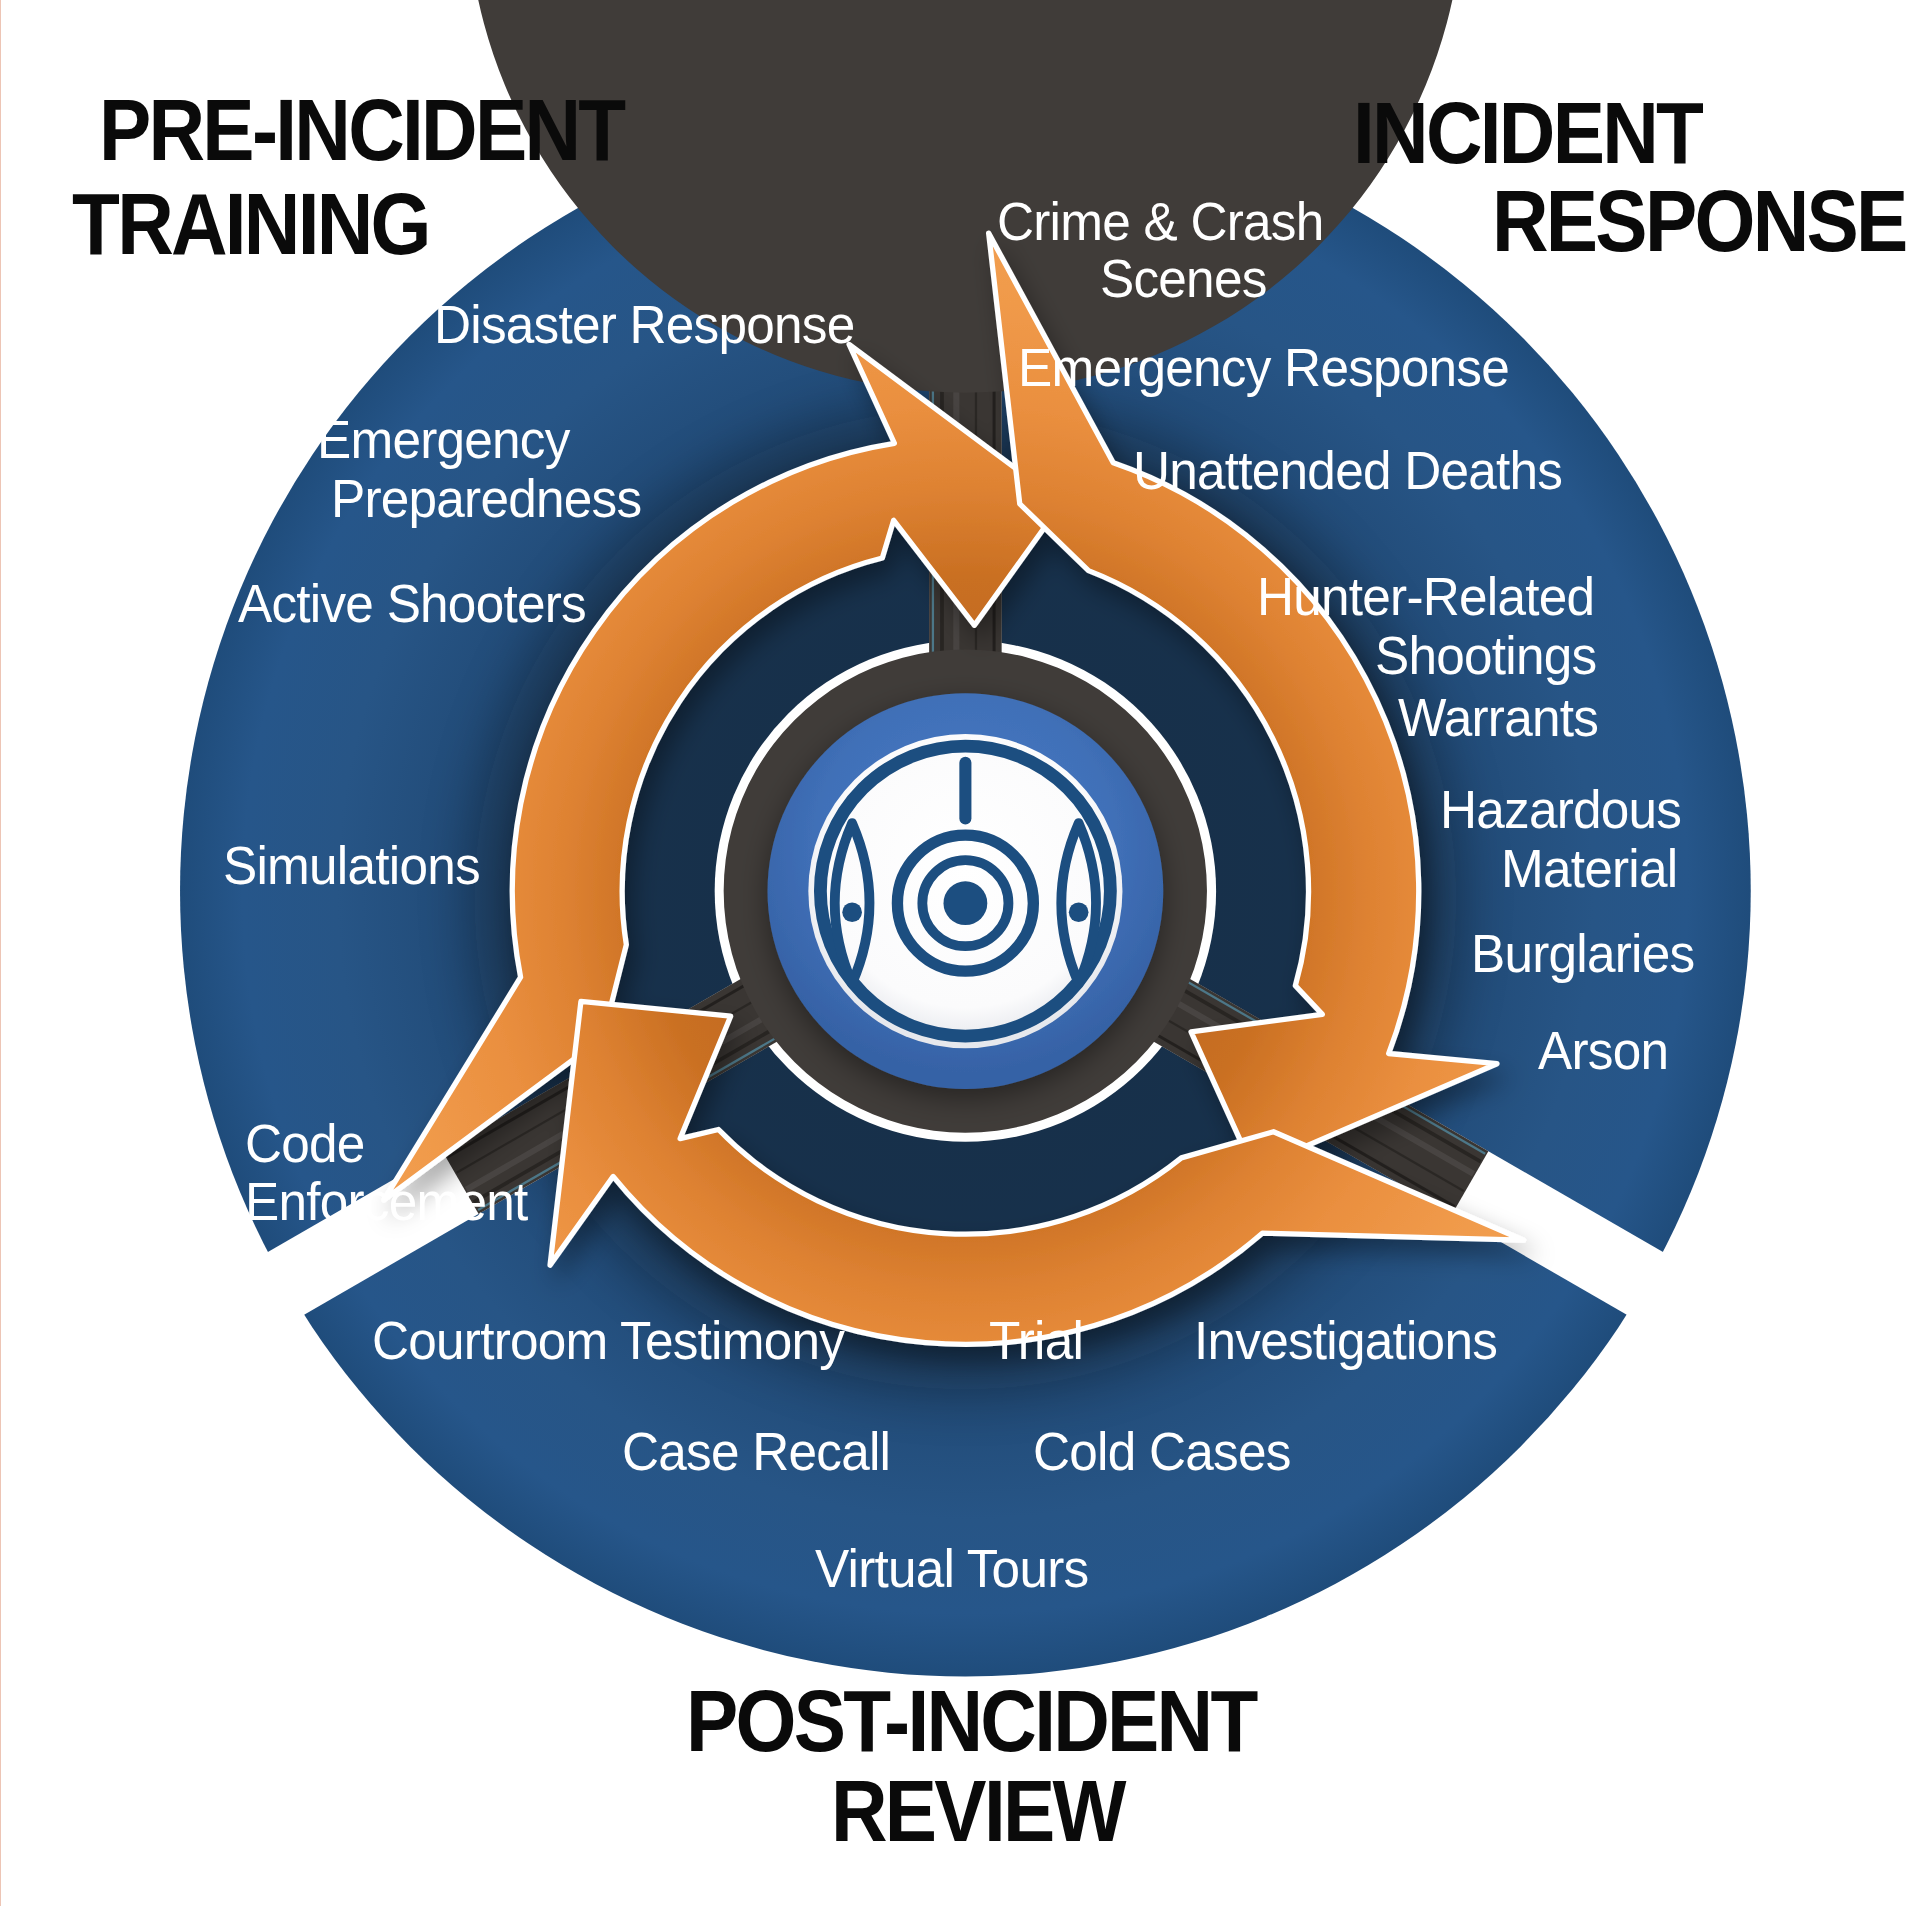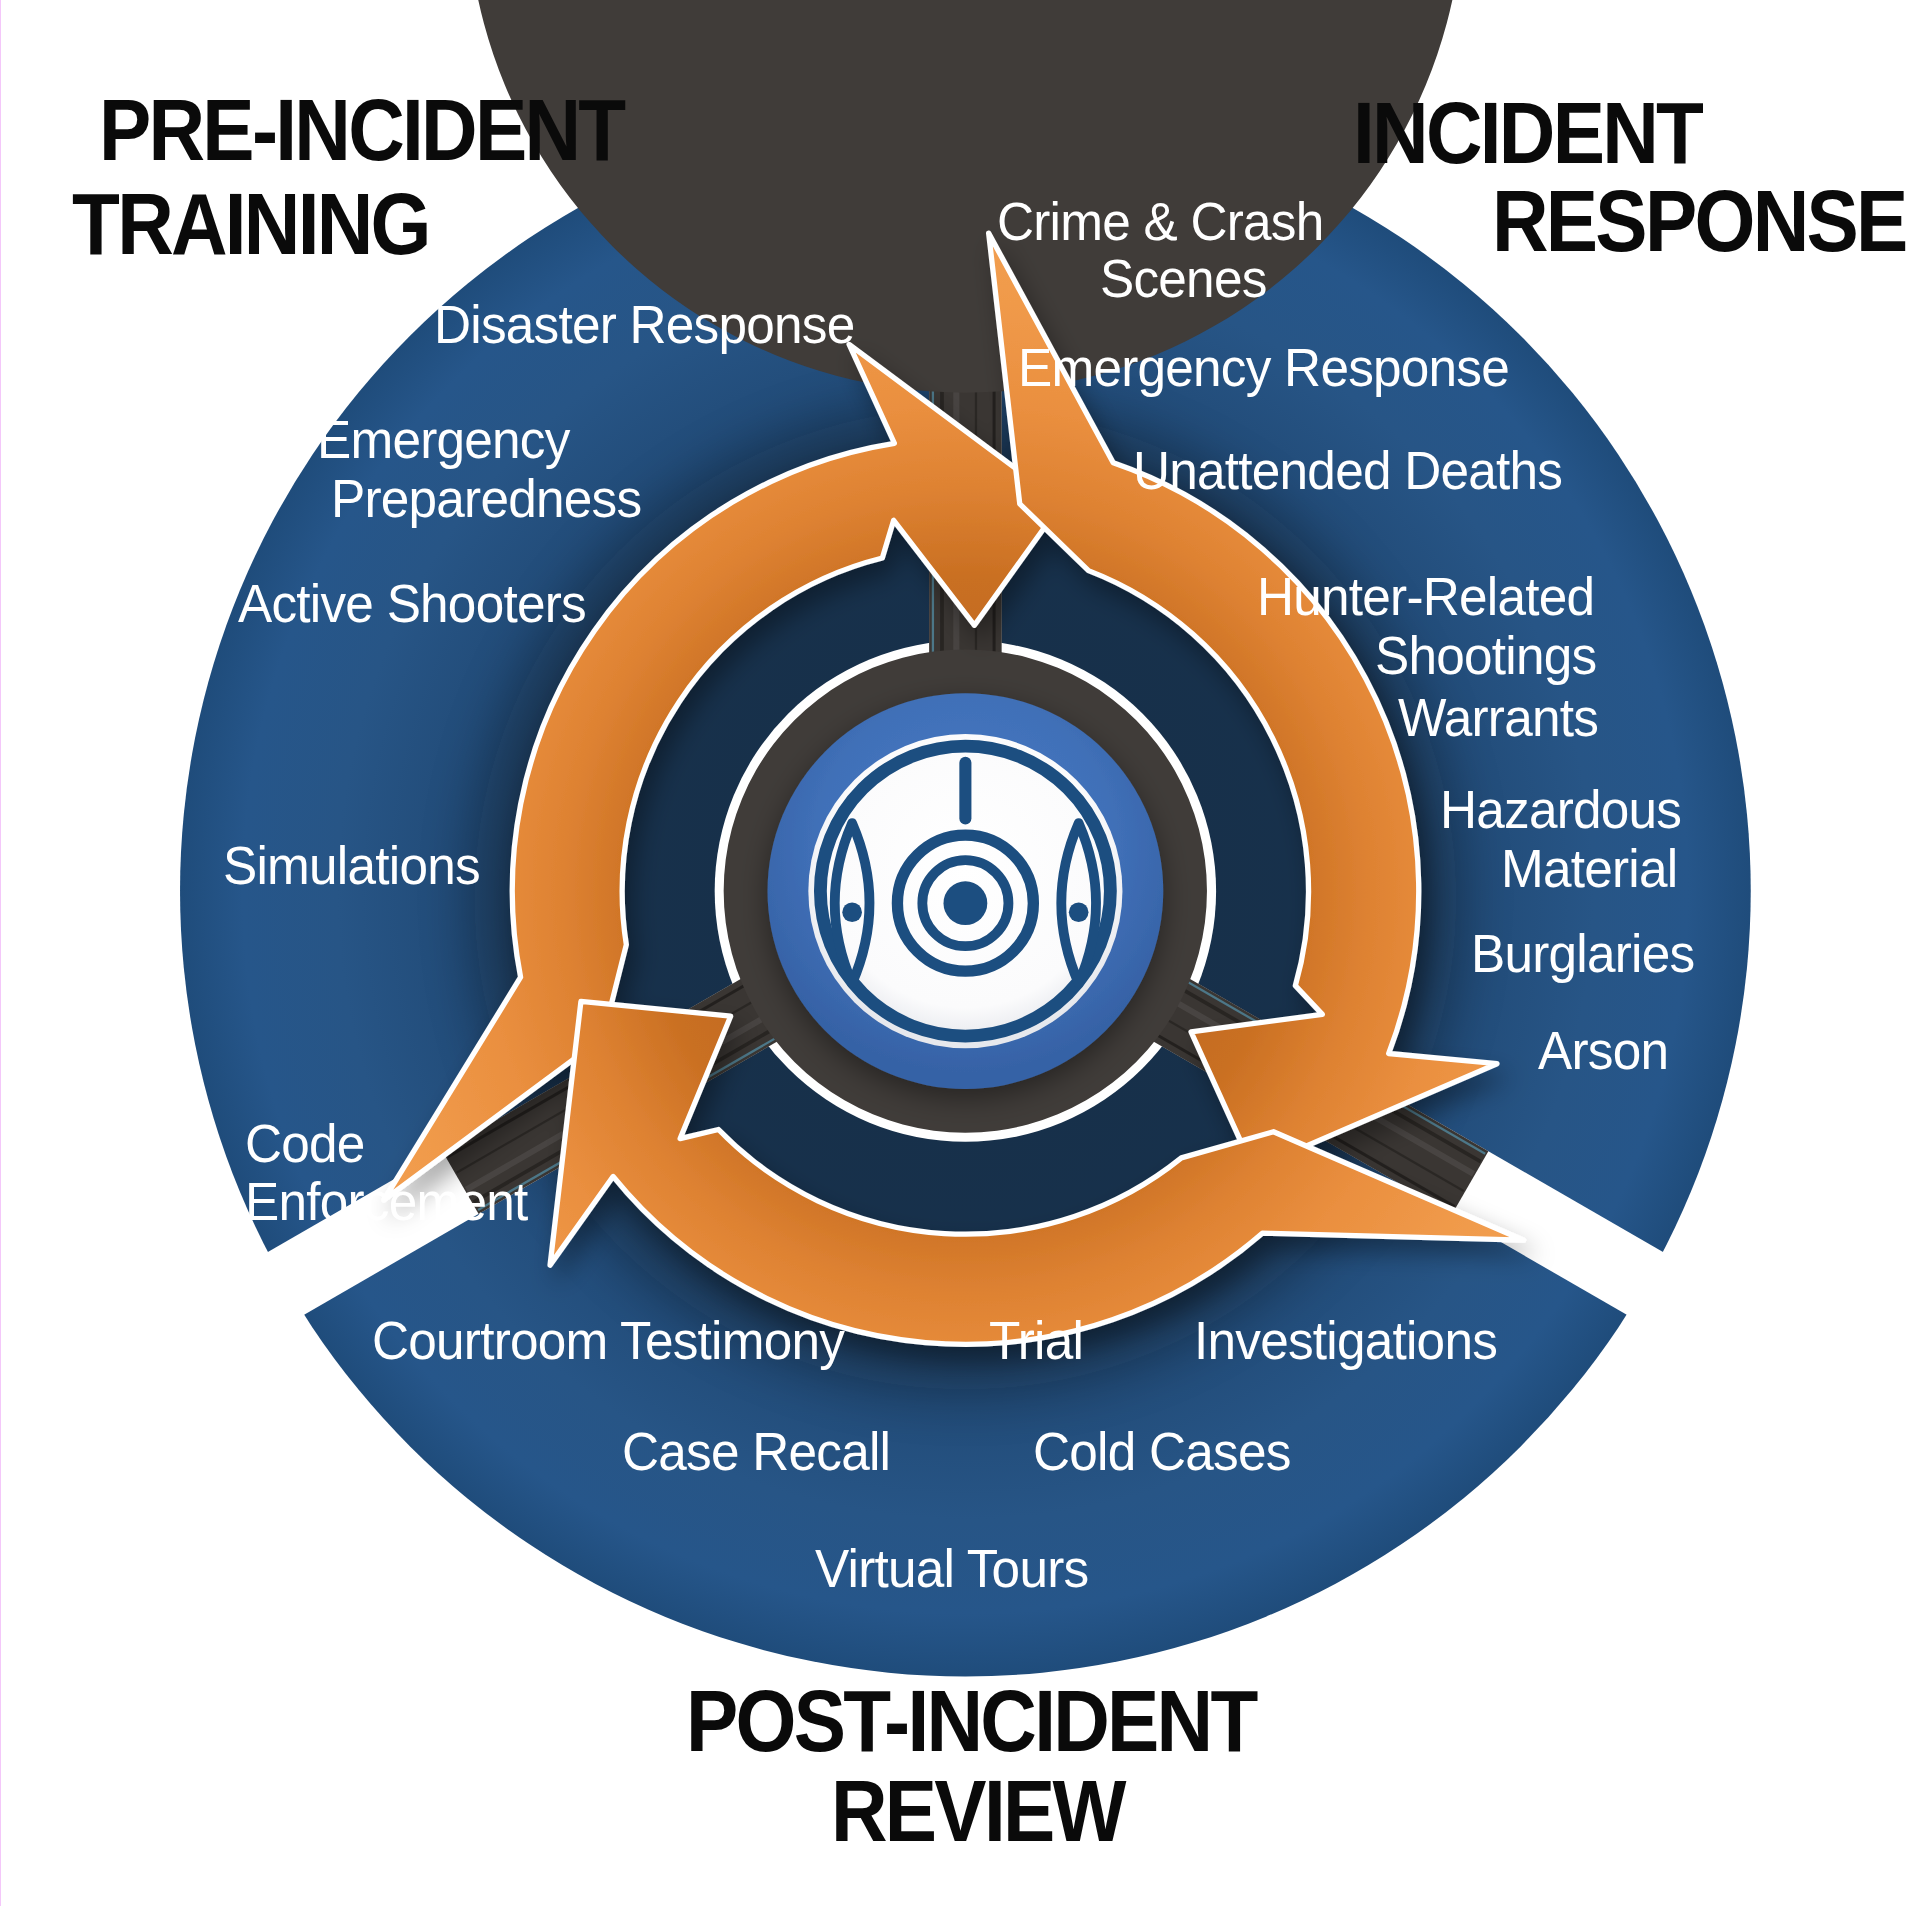--- a/index.html
+++ b/index.html
@@ -1,16 +1,16 @@
 <!DOCTYPE html>
 <html style="font-size:12px"><head>
 <meta charset="utf-8">
 <style>
   html,body{margin:0;padding:0;background:#ffffff;}
-  #stage{position:relative;width:1927px;height:1906px;background:#d946ef;overflow:hidden;
+  #stage{position:relative;width:1927px;height:1906px;background:#c2410c;overflow:hidden;
          font-family:"Liberation Sans",sans-serif;}
   #diagram-svg{position:absolute;left:0;top:0;}
   .labels{position:absolute;left:0;top:0;width:100%;height:100%;pointer-events:none;}
   .item{position:absolute;font-family:"Liberation Sans",sans-serif;font-size:54px;line-height:1;
         color:#ffffff;letter-spacing:-0.8px;white-space:nowrap;transform:scaleX(.95);
         transform-origin:0 0;}
   .title{position:absolute;font-family:"Liberation Sans",sans-serif;font-weight:700;font-size:87px;
          line-height:1;color:#0a0a0a;letter-spacing:-3px;white-space:nowrap;transform:scaleX(.90);
          transform-origin:0 0;}
   

